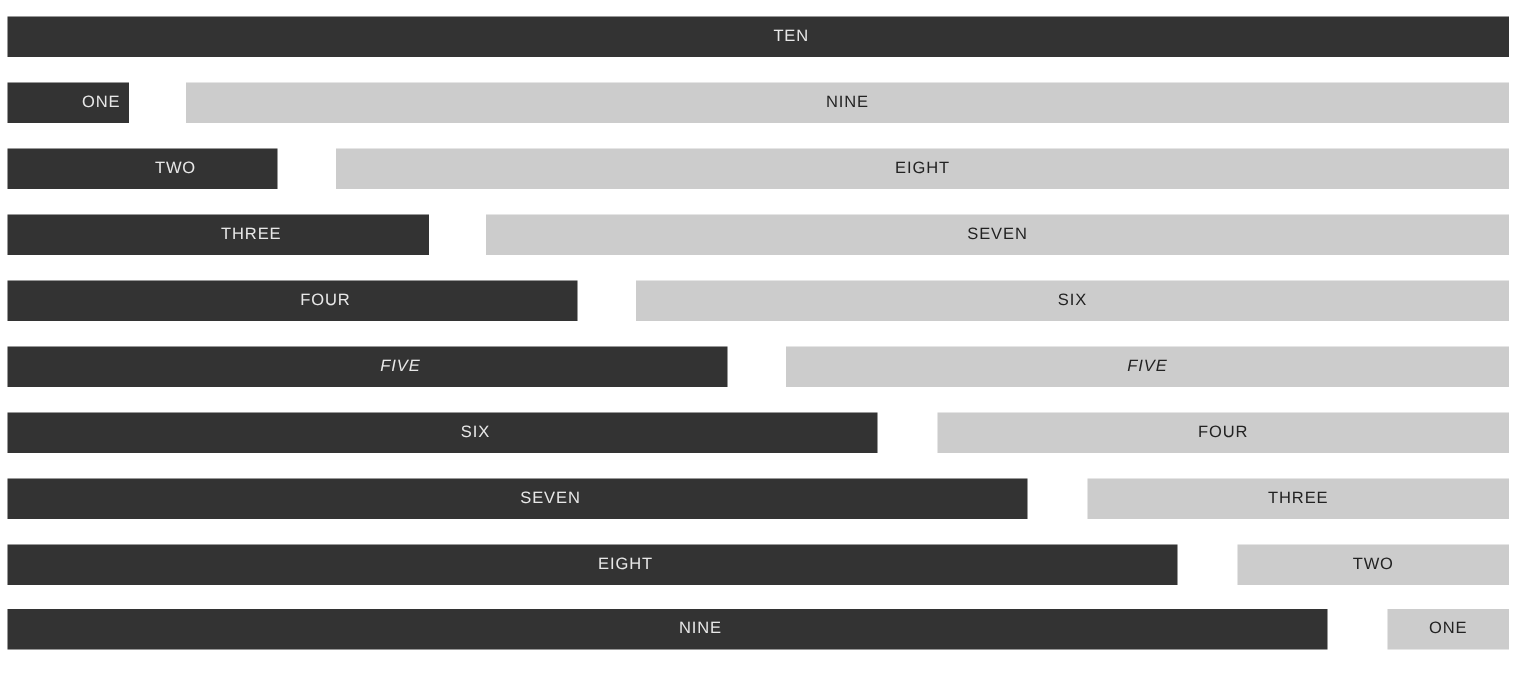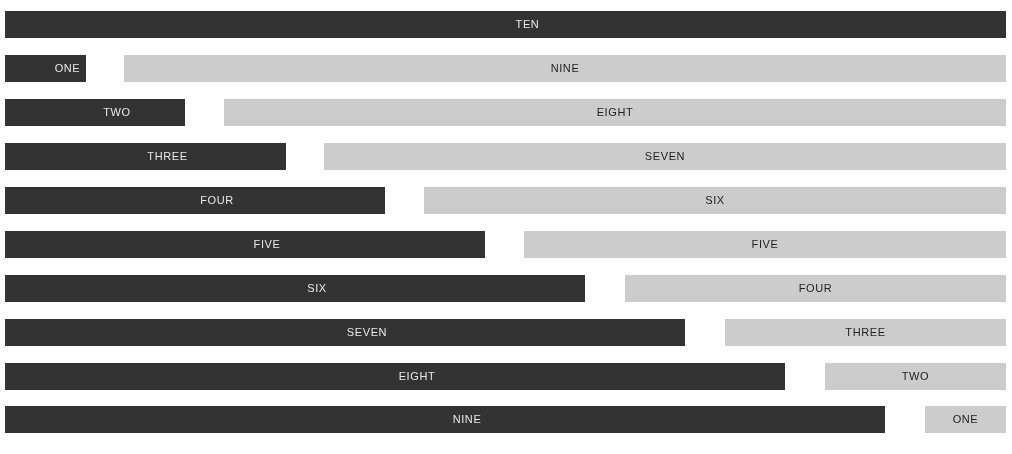--- a/index.html
+++ b/index.html
@@ -86,21 +86,21 @@
       </div>
     </div>
     <div class="bar-row" style="top: 187px; height: 27px;">
       <div class="bar bar-dark" style="left: 5px; width: 380px; height: 27px;">
         <span class="bar-label">FOUR</span>
       </div>
       <div class="bar bar-light" style="left: 424px; width: 582px; height: 27px;">
         <span class="bar-label">SIX</span>
       </div>
     </div>
-    <div class="bar-row" style="top: 231px; height: 27px;">
+    <div class="bar-row" style="top: 231px; height: 27px; font-style: italic;">
       <div class="bar bar-dark" style="left: 5px; width: 480px; height: 27px;">
         <span class="bar-label">FIVE</span>
       </div>
       <div class="bar bar-light" style="left: 524px; width: 482px; height: 27px;">
         <span class="bar-label">FIVE</span>
       </div>
     </div>
     <div class="bar-row" style="top: 275px; height: 27px;">
       <div class="bar bar-dark" style="left: 5px; width: 580px; height: 27px;">
         <span class="bar-label">SIX</span>

